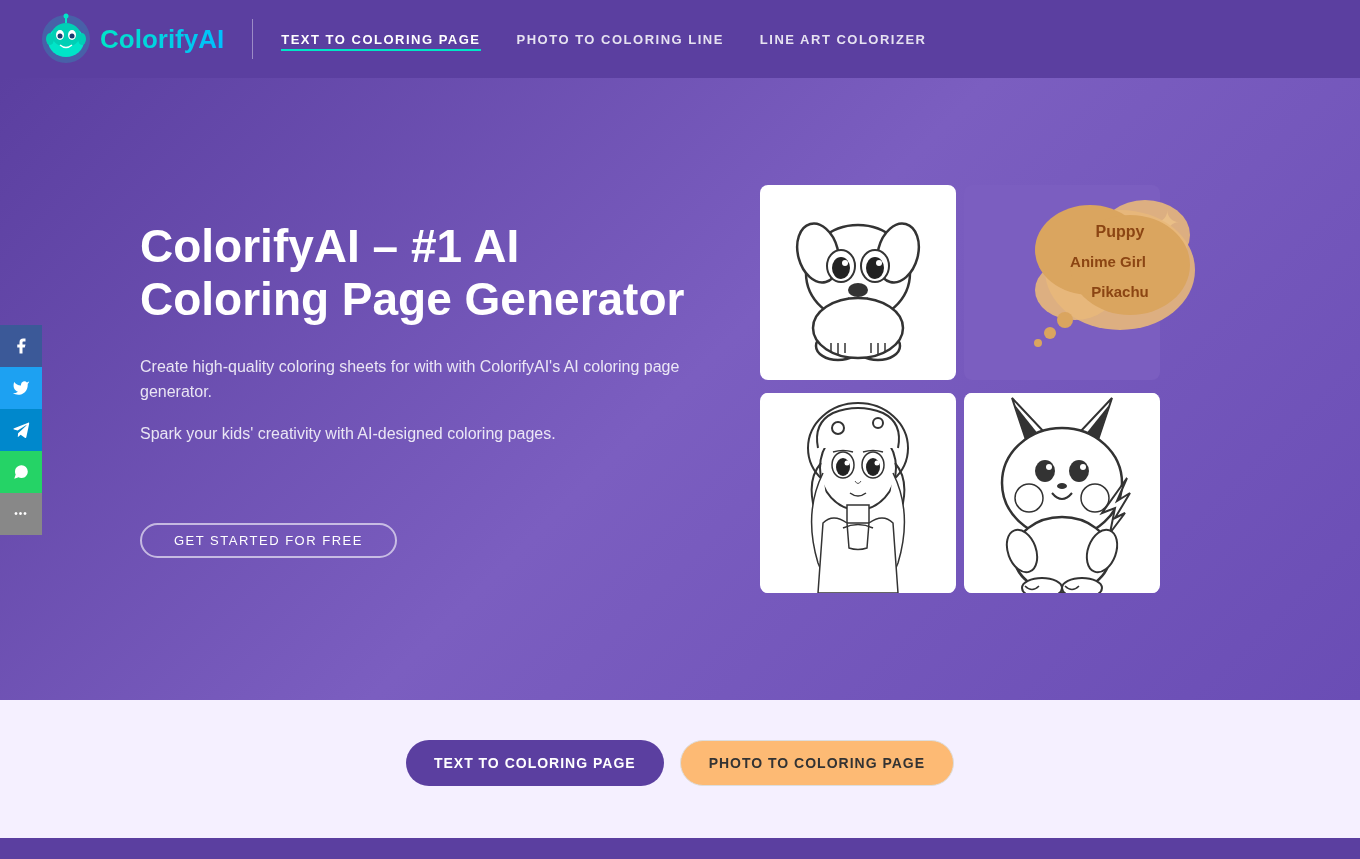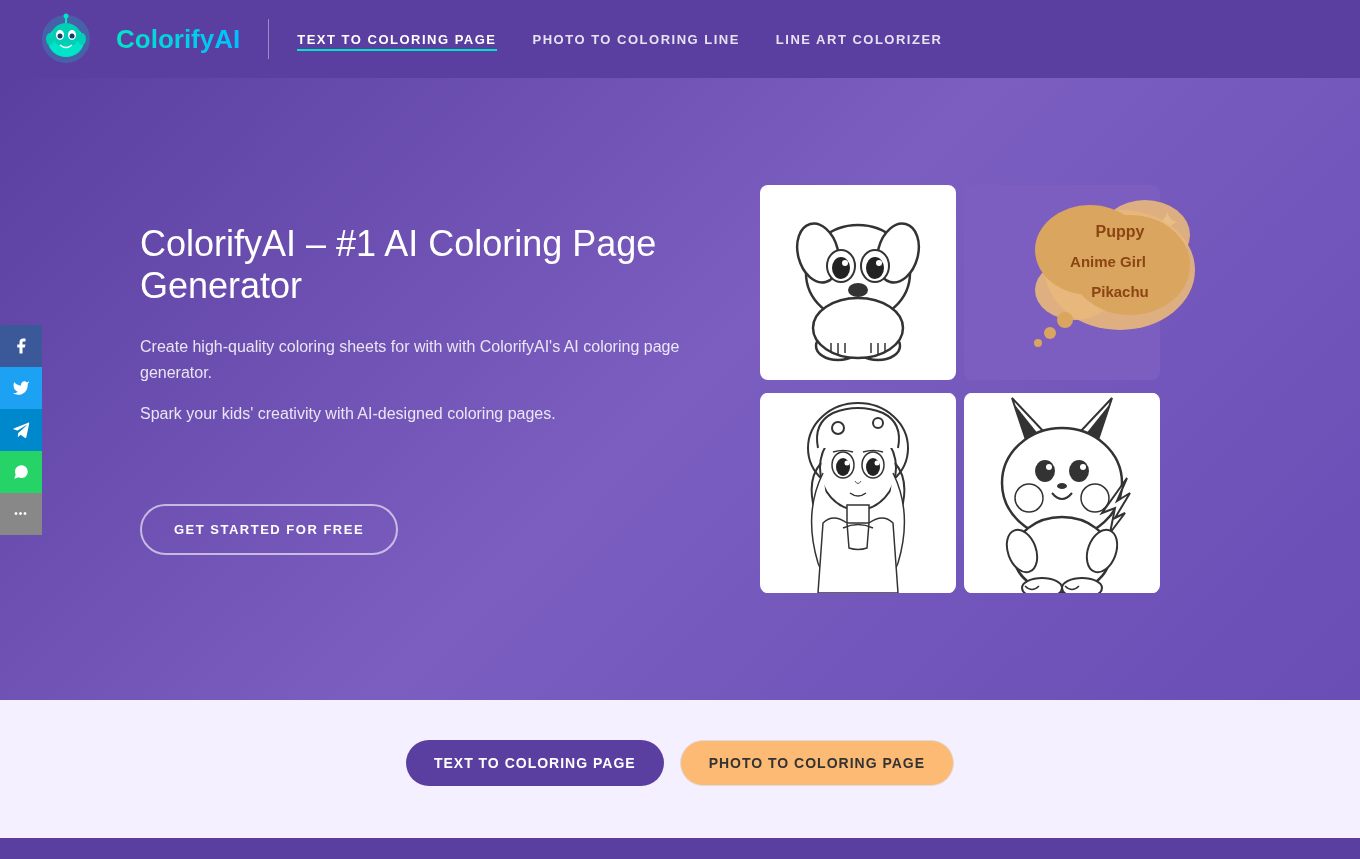--- a/index.html
+++ b/index.html
@@ -9,21 +9,21 @@
     nav {
       display: flex;
       align-items: center;
       padding: 0 40px;
       height: 78px;
       background: #5b3fa0;
     }
     .nav-logo {
       display: flex;
       align-items: center;
-      gap: 24px;
+      gap: 8px;
       text-decoration: none;
     }
     .nav-logo-icon {
       width: 52px;
       height: 52px;
     }
     .nav-logo-text {
       font-size: 26px;
       font-weight: 700;
       background: linear-gradient(90deg, #00e5c8, #00bfff);
@@ -89,46 +89,46 @@
       padding: 60px 80px 60px 140px;
       min-height: calc(700px - 78px);
       background: linear-gradient(135deg, #5b3fa0 0%, #7b5ec0 50%, #6a4db5 100%);
       position: relative;
     }
     .hero-content {
       flex: 1;
       max-width: 550px;
     }
     .hero-title {
-      font-size: 36px;
-      font-weight: 400;
+      font-size: 46px;
+      font-weight: 700;
       color: #ffffff;
       line-height: 1.15;
       margin-bottom: 28px;
     }
     .hero-desc {
       font-size: 16px;
       color: rgba(255,255,255,0.85);
       line-height: 1.6;
       margin-bottom: 16px;
     }
     .hero-desc2 {
       font-size: 16px;
       color: rgba(255,255,255,0.85);
       line-height: 1.6;
       margin-bottom: 77px;
     }
     .hero-cta {
       display: inline-block;
-      padding: 16px 32px;
+      padding: 8px 32px;
       border: 2px solid rgba(255,255,255,0.6);
       border-radius: 30px;
       color: white;
       font-size: 13px;
-      font-weight: 700;
+      font-weight: 400;
       letter-spacing: 1.5px;
       cursor: pointer;
       background: transparent;
       text-transform: uppercase;
     }
 
     
     .hero-images {
       flex: 1;
       display: grid;

